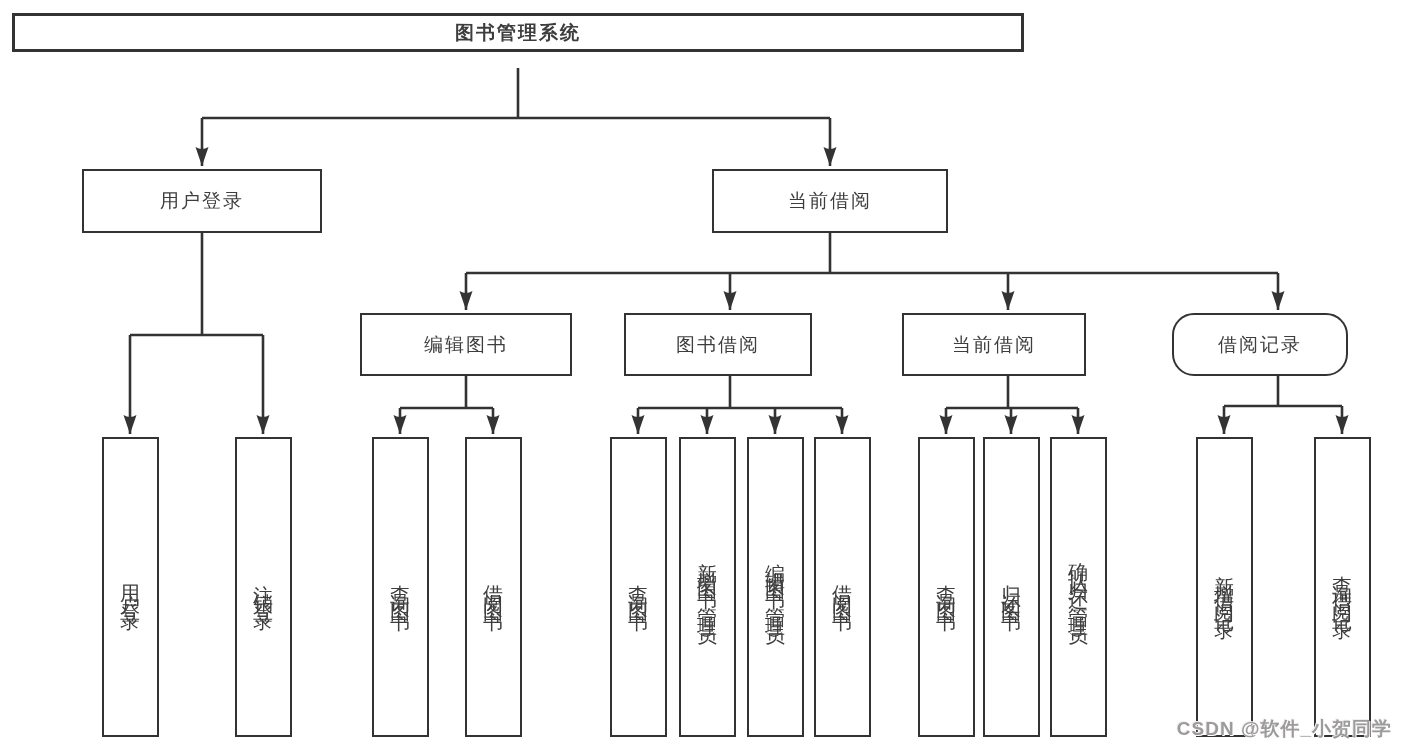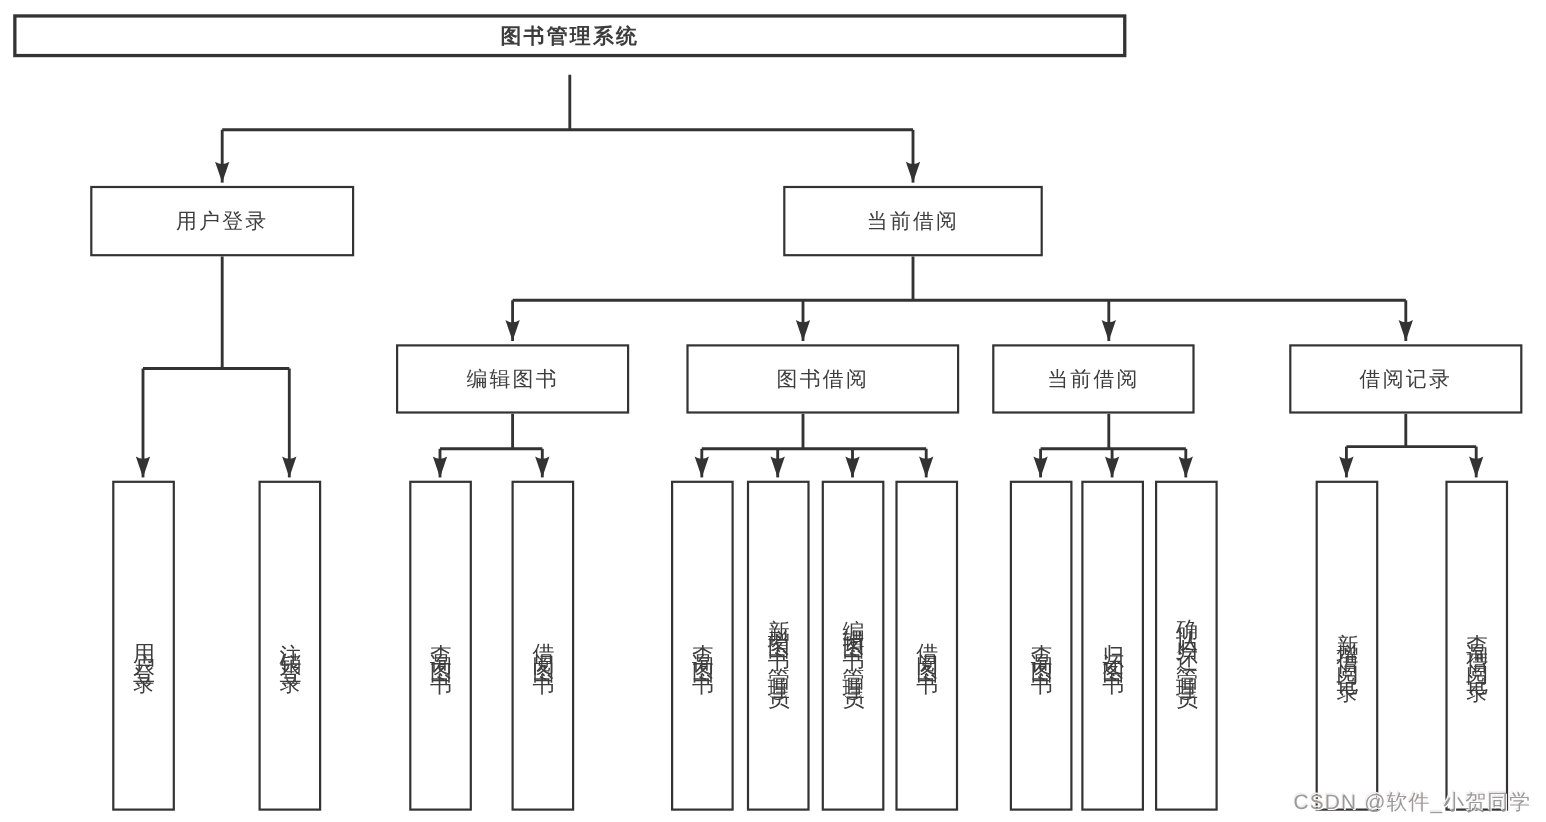--- a/index.html
+++ b/index.html
@@ -50,23 +50,23 @@
     letter-spacing: 2px;
   }
   .node.branch.b0 { left: 82px;  width: 240px; }
   .node.branch.b1 { left: 712px; width: 236px; }
   .node.module {
     top: 313px; height: 63px;
     font-size: 19px;
     letter-spacing: 2px;
   }
   .node.module.m0 { left: 360px;  width: 212px; }
-  .node.module.m1 { left: 624px;  width: 248px; text-align: center; }
+  .node.module.m1 { left: 624px;  width: 188px; text-align: center; }
   .node.module.m2 { left: 902px;  width: 184px; }
-  .node.module.m3 { left: 1172px; width: 212px; }
+  .node.module.m3 { left: 1172px; width: 176px; border-radius: 22px; }
   .node.leaf {
     top: 437px; width: 57px; height: 300px;
     border-width: 2px;
   }
   .node.leaf .vtext {
     writing-mode: vertical-lr;
     font-size: 20px;
     letter-spacing: 9px;
     line-height: 1;
     white-space: nowrap;
@@ -87,20 +87,21 @@
   .watermark {
     position: absolute;
     right: 13px;
     top: 716px;
     font-size: 19px;
     color: #9b9b9b;
     text-shadow: 1px 1px 0 #ffffff, -1px -1px 0 #f4eded;
     letter-spacing: 1px;
     white-space: nowrap;
     z-index: 5;
+    font-weight: bold;
   }
 </style>
 </head>
 <body>
 
 <div class="canvas">
 
   <svg class="wires" width="1405" height="747" viewBox="0 0 1405 747" xmlns="http://www.w3.org/2000/svg">
     <defs>
       <marker id="arrow" markerUnits="userSpaceOnUse" markerWidth="22" markerHeight="16" viewBox="0 0 22 16" refX="20" refY="8" orient="auto">

